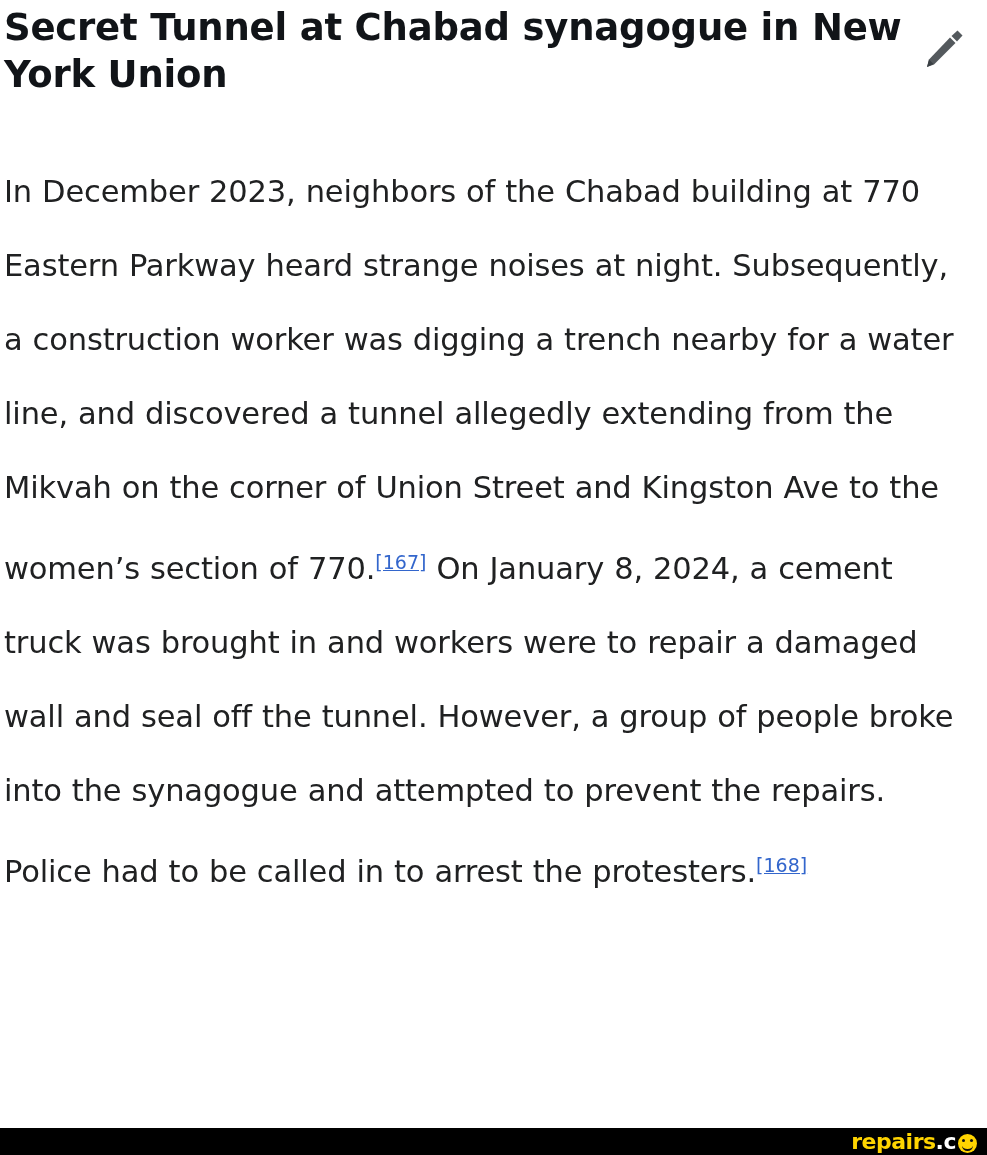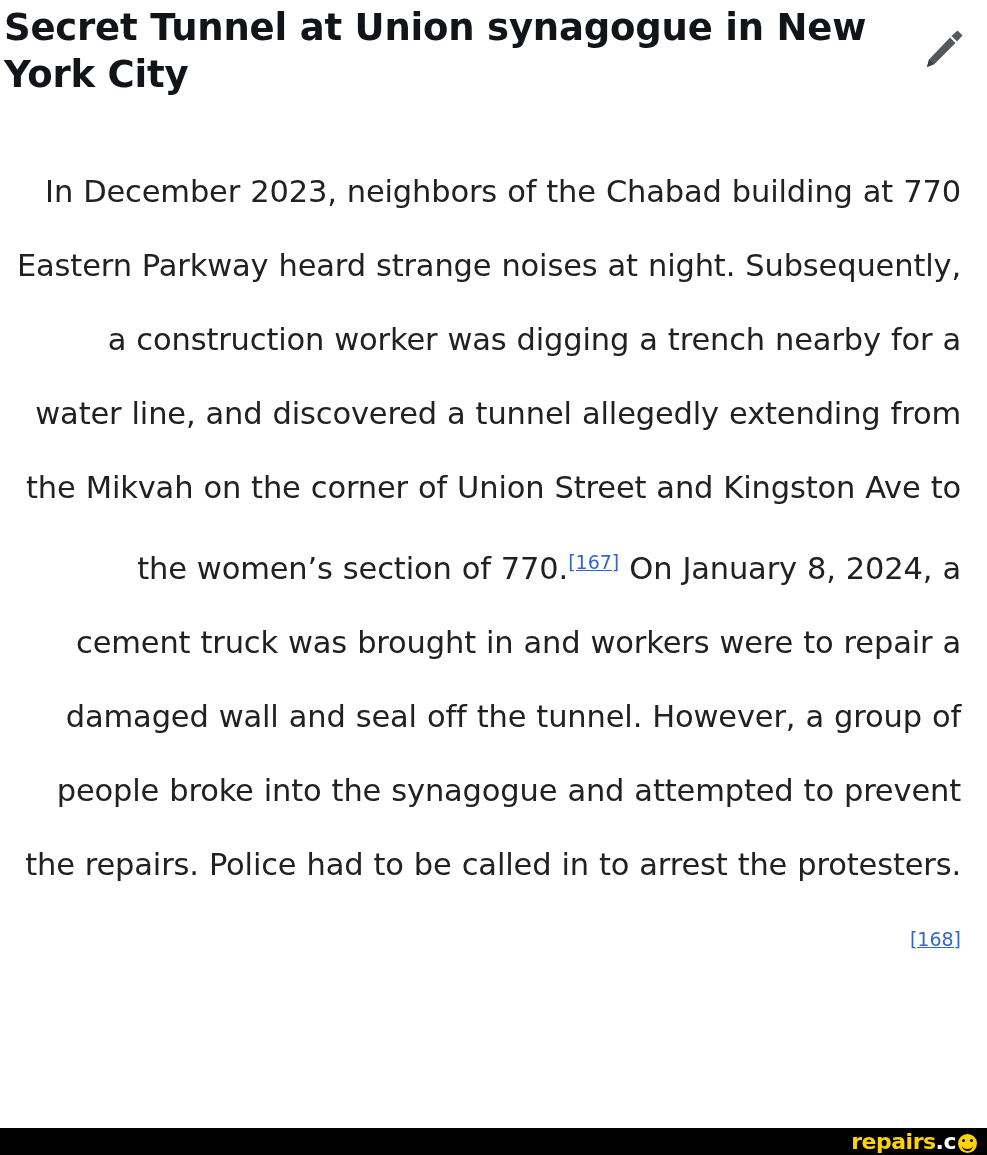--- a/index.html
+++ b/index.html
@@ -54,28 +54,28 @@
   .edit-icon {
     position: absolute;
     right: 6px;
     top: 24px;
     width: 46px;
     height: 46px;
     display: block;
   }
 
   .body-text {
-    margin: 12px;
+    margin: 0;
     padding: 0;
     font-size: 30.5px;
     line-height: 74px;
     color: #202122;
     letter-spacing: -0.15px;
     margin-top: 56px;
-    text-align: right;
+    text-align: left;
     word-spacing: 0.5px;
   }
 
   .ref {
     color: #3366cc;
     font-size: 19px;
     vertical-align: 10px;
     letter-spacing: 0;
   }
 
@@ -137,21 +137,21 @@
   }
 </style>
 </head>
 <body>
 
 <div class="page">
 
   <div class="article">
 
     <div class="heading-row">
-      <h1 class="article-title">Secret Tunnel at Union synagogue in New York City</h1>
+      <h1 class="article-title">Secret Tunnel at Chabad synagogue in New York Union</h1>
 
       <span class="edit-icon">
         <svg viewBox="0 0 46 46" width="46" height="46" aria-hidden="true">
           <path d="M36.5 6.5 L41.5 11.5 L36.0 17.5 L30.5 12.0 Z" fill="#54595d"></path>
           <path d="M29.0 13.5 L34.5 19.0 L13.0 40.5 L6.0 43.0 L8.0 35.5 Z" fill="#54595d"></path>
           <path d="M6.0 43.0 L8.0 35.5 L12.5 40.0 Z" fill="#3a3f44"></path>
         </svg>
       </span>
     </div>
 

